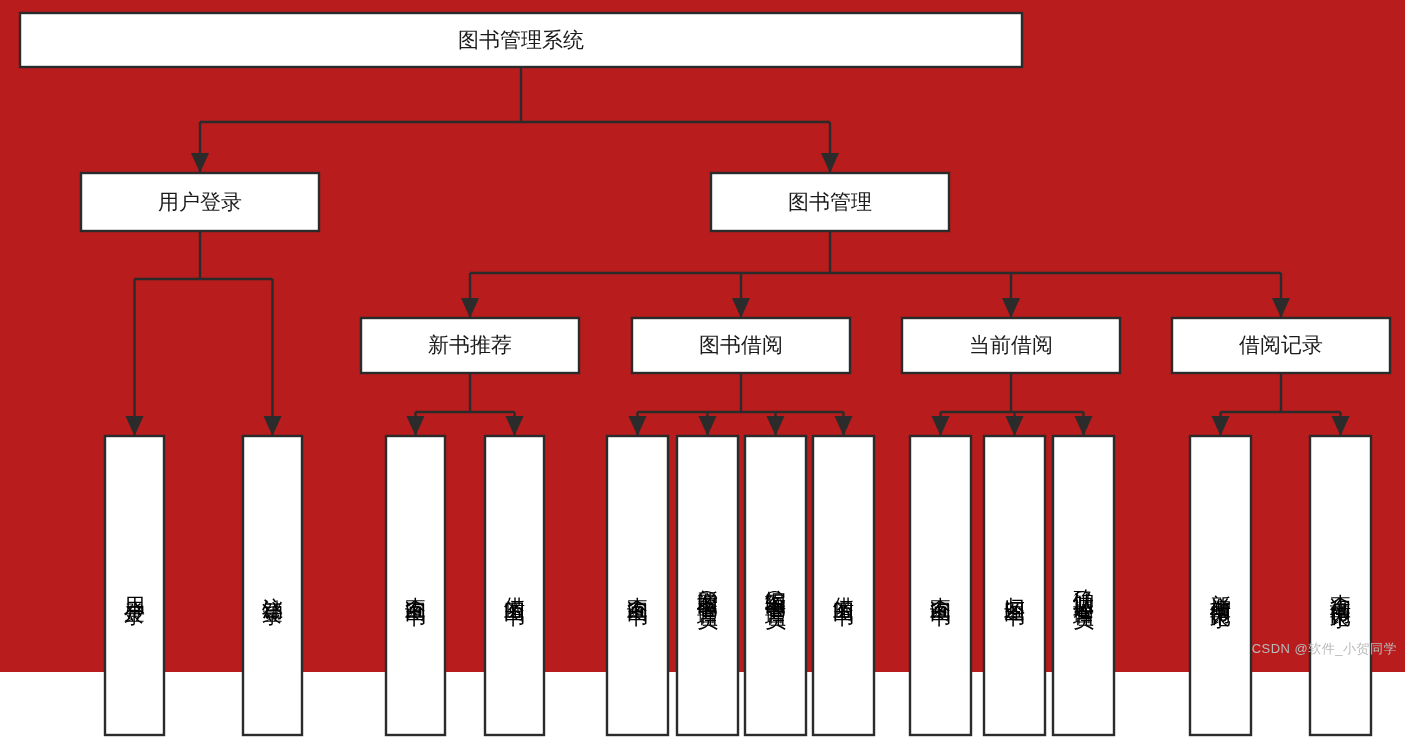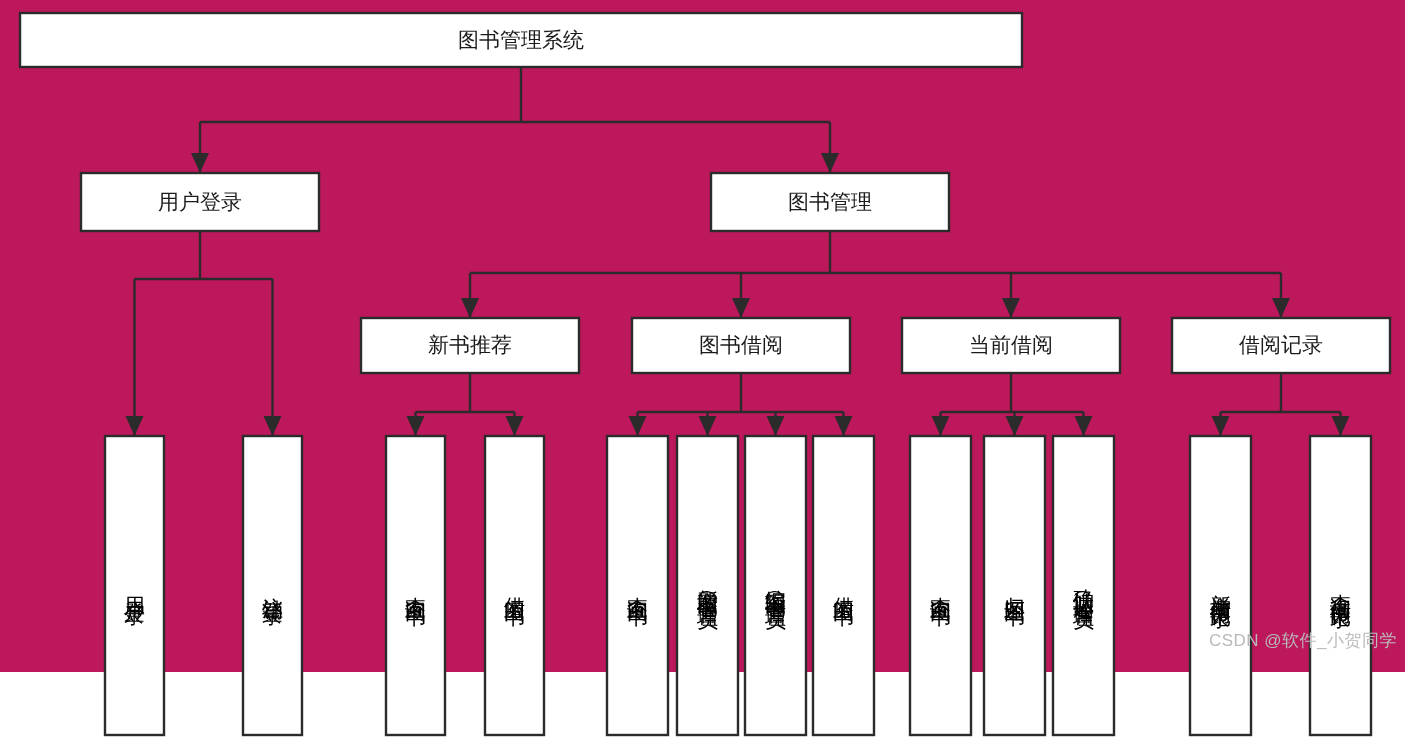--- a/index.html
+++ b/index.html
@@ -10,21 +10,21 @@
   body {
     width: 1405px;
     height: 747px;
     font-family: "Liberation Sans", "DejaVu Sans", sans-serif;
     overflow: hidden;
   }
   #diagram-root {
     position: relative;
     width: 1405px;
     height: 672px;
-    background: #be185d;
+    background: #b91c1c;
   }
   svg#flow-svg {
     position: absolute;
     left: 0;
     top: 0;
     width: 1405px;
     height: 747px;
   }
   .node-rect {
     fill: #ffffff;
@@ -52,23 +52,23 @@
     font-size: 21px;
     fill: #1b1b1b;
     writing-mode: vertical-rl;
     text-orientation: upright;
     letter-spacing: 3px;
     white-space: pre;
   }
   .watermark {
     position: absolute;
     right: 8px;
-    bottom: 20px;
-    font-family: "Liberation Sans", "DejaVu Sans", sans-serif;
-    font-size: 17px;
+    bottom: 14px;
+    font-family: "Liberation Sans", "DejaVu Sans", sans-serif;
+    font-size: 13px;
     color: #b9b9b9;
     letter-spacing: 0.5px;
     user-select: none;
     white-space: nowrap;
     margin-left: 24px;
   }
 </style>
 </head>
 <body>
 

